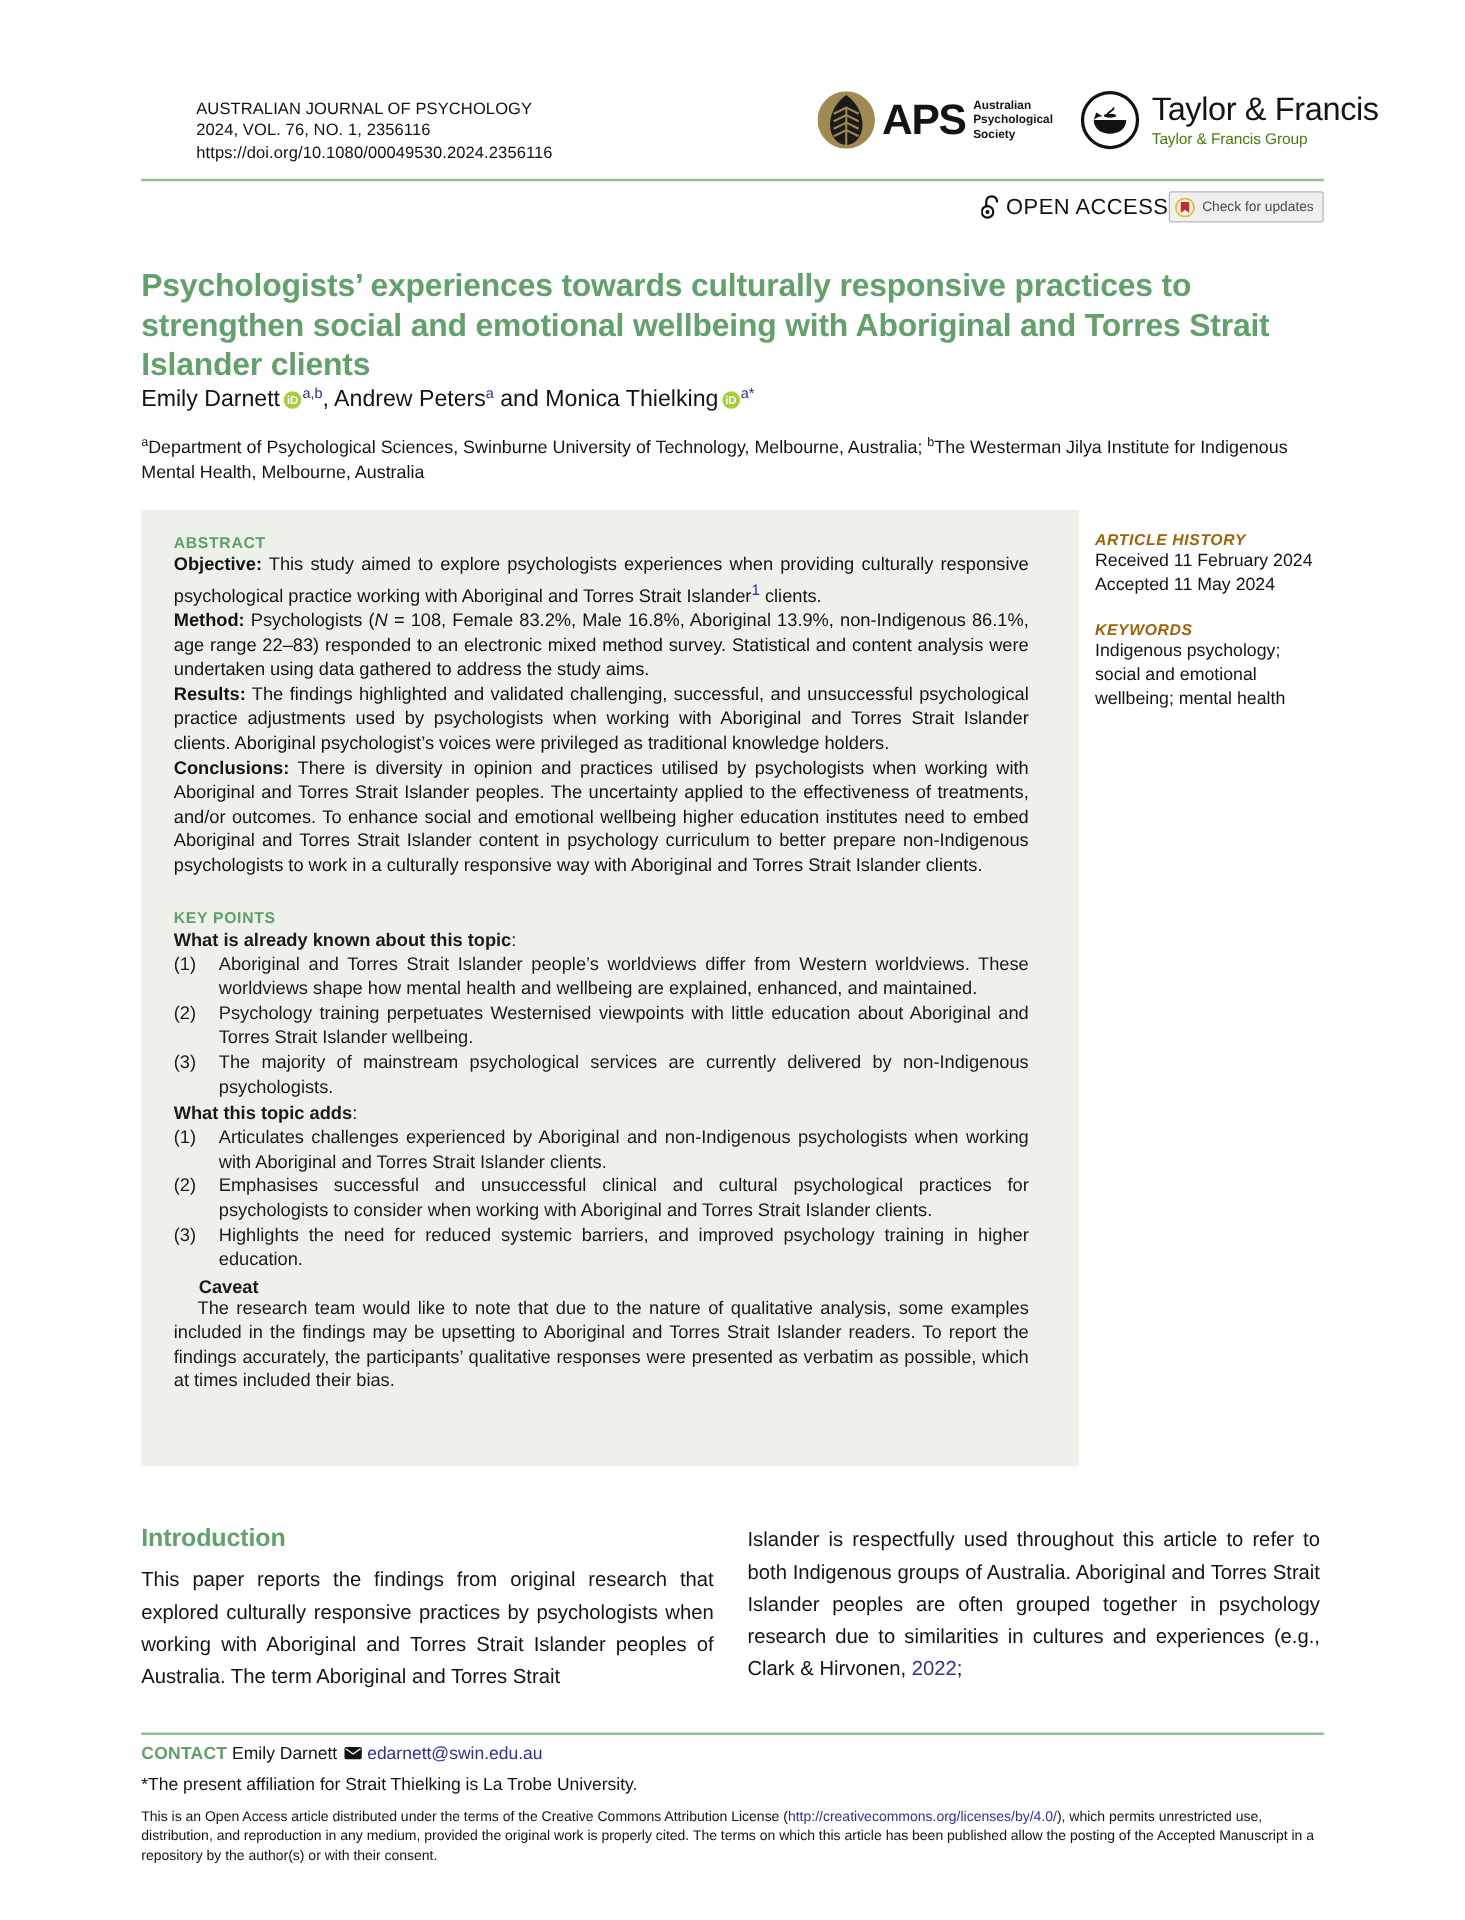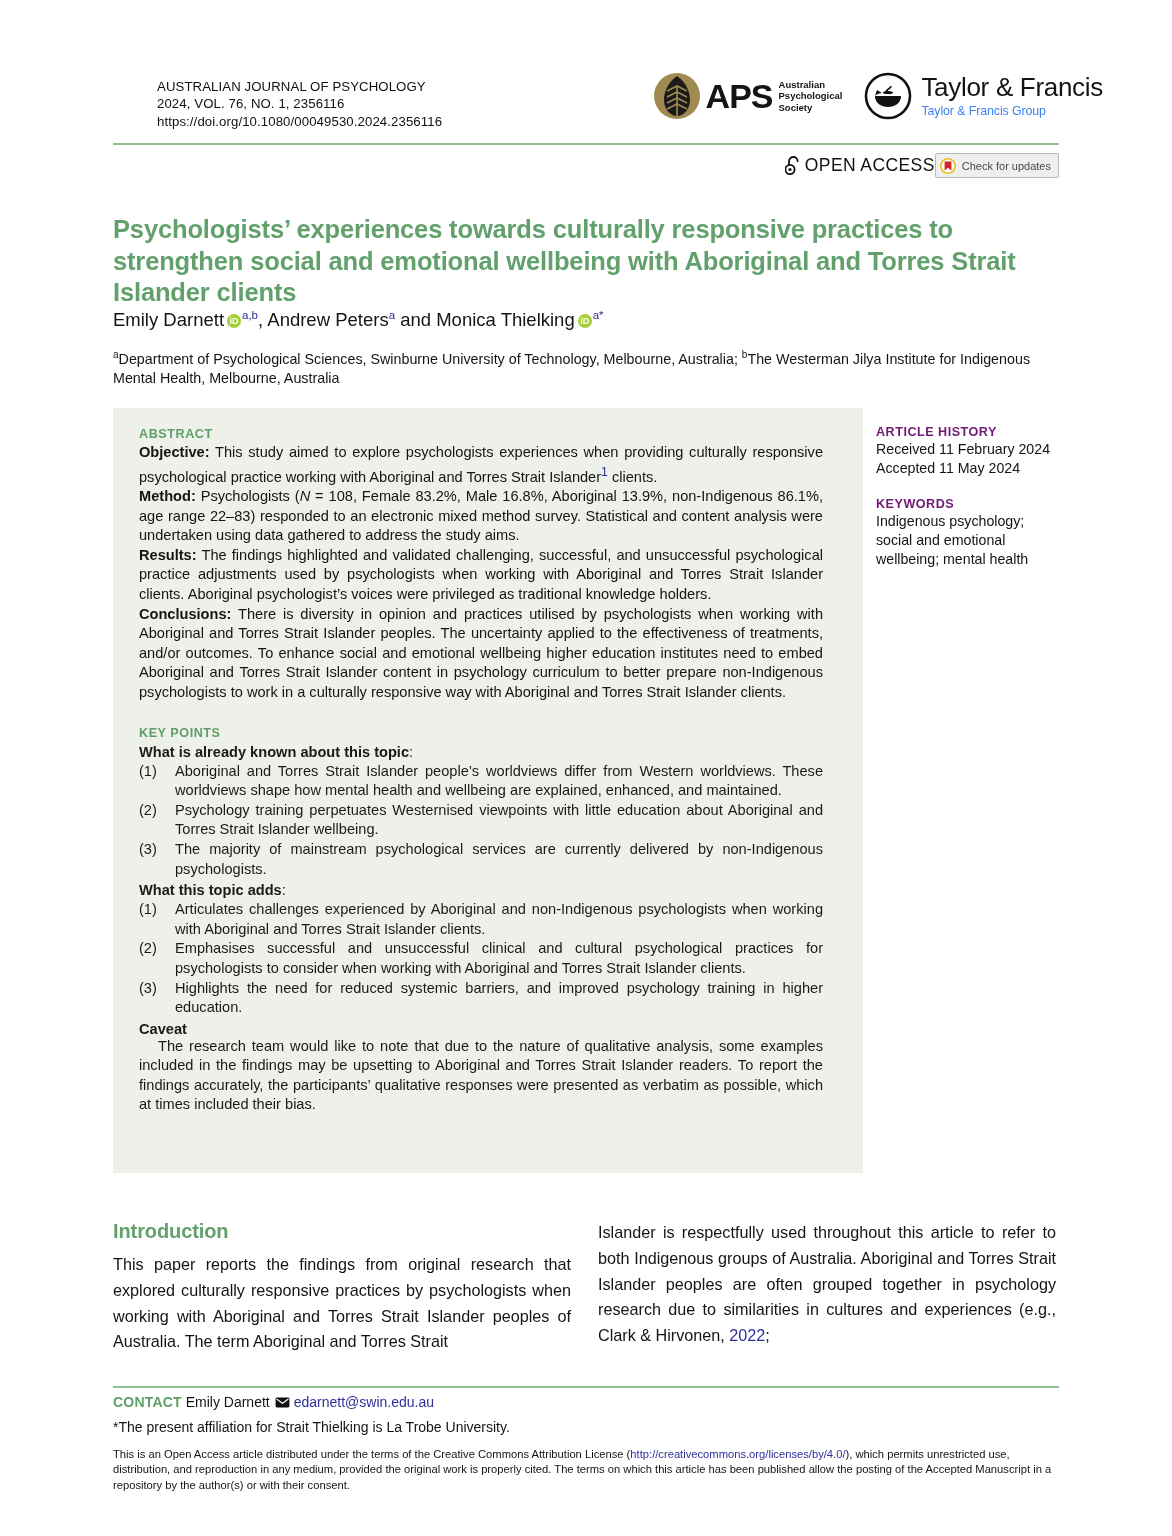--- a/index.html
+++ b/index.html
@@ -27,21 +27,21 @@
   .aps-logo { display: flex; align-items: center; gap: 6px; }
   .aps-mark { width: 46px; height: 46px; position: relative; }
   .aps-word { font-size: 34px; font-weight: bold; letter-spacing: -1px; color: #141414;
               font-family: "Liberation Sans", sans-serif; line-height: 1; }
   .aps-sub { font-size: 9.5px; font-weight: bold; line-height: 11.5px; color: #141414; }
 
   .tf-logo { display: flex; align-items: center; gap: 9px; }
   .tf-mark { width: 48px; height: 48px; }
   .tf-word { font-size: 26px; color: #141414; line-height: 1.05; letter-spacing: -.3px;
              font-family: "Liberation Sans", sans-serif; }
-  .tf-sub { font-size: 12.4px; color: #3b82f6; letter-spacing: -.1px; margin-top: 2px; }
+  .tf-sub { font-size: 12.4px; color: #4d7c0f; letter-spacing: -.1px; margin-top: 2px; }
 
   .rule-green {
     position: absolute; left: 113px; width: 946px; height: 2px; background: #8fbf93;
   }
   .rule-top { top: 143px; }
 
   
   .oa-row { position: absolute; right: 113px; top: 153px; display: flex; align-items: center; gap: 0; }
   .oa-label { font-size: 17.5px; letter-spacing: .4px; color: #111; display: flex; align-items: center; gap: 6px; }
   .oa-lock { width: 14px; height: 20px; position: relative; display: inline-block; }
@@ -98,27 +98,27 @@
 
   .kp-wrap { margin-top: 23px; }
   .kp-head { font-size: 14.6px; font-weight: bold; line-height: 20px; margin-top: 1px; }
   .kp-head span.reg { font-weight: normal; }
   ol.kp-list { list-style: none; margin: 0; padding: 0; }
   ol.kp-list li {
     font-size: 14.6px; line-height: 19.6px; text-align: justify;
     padding-left: 36px; position: relative; text-indent: 0;
   }
   ol.kp-list li .num { position: absolute; left: 0; top: 0; width: 34px; text-align: left; }
-  .caveat-head { font-size: 14.6px; font-weight: bold; margin-top: 3px; }
+  .caveat-head { font-size: 14.6px; font-weight: bold; margin-top: 3px; margin-left: 20px; }
   .caveat-body { font-size: 14.6px; line-height: 19.6px; text-align: justify; text-indent: 19px; }
 
   
   .meta-col { position: absolute; left: 876px; top: 425px; width: 180px; }
   .meta-head {
-    color: #701a75; font-size: 12.6px; font-weight: bold; letter-spacing: .5px; margin-bottom: 1px;
+    color: #a16207; font-size: 12.6px; font-weight: bold; letter-spacing: .5px; margin-bottom: 1px; font-style: italic;
   }
   .meta-text { font-size: 14.2px; line-height: 19px; color: #141414; }
   .meta-block + .meta-block { margin-top: 19px; }
 
   
   .col-left { position: absolute; left: 113px; top: 1220px; width: 458px; }
   .col-right { position: absolute; left: 598px; top: 1220px; width: 458px; }
   .h1-green {
     color: #62a06c; font-size: 20px; font-weight: bold; margin: 0 0 9px 0; letter-spacing: -.1px;
   }

